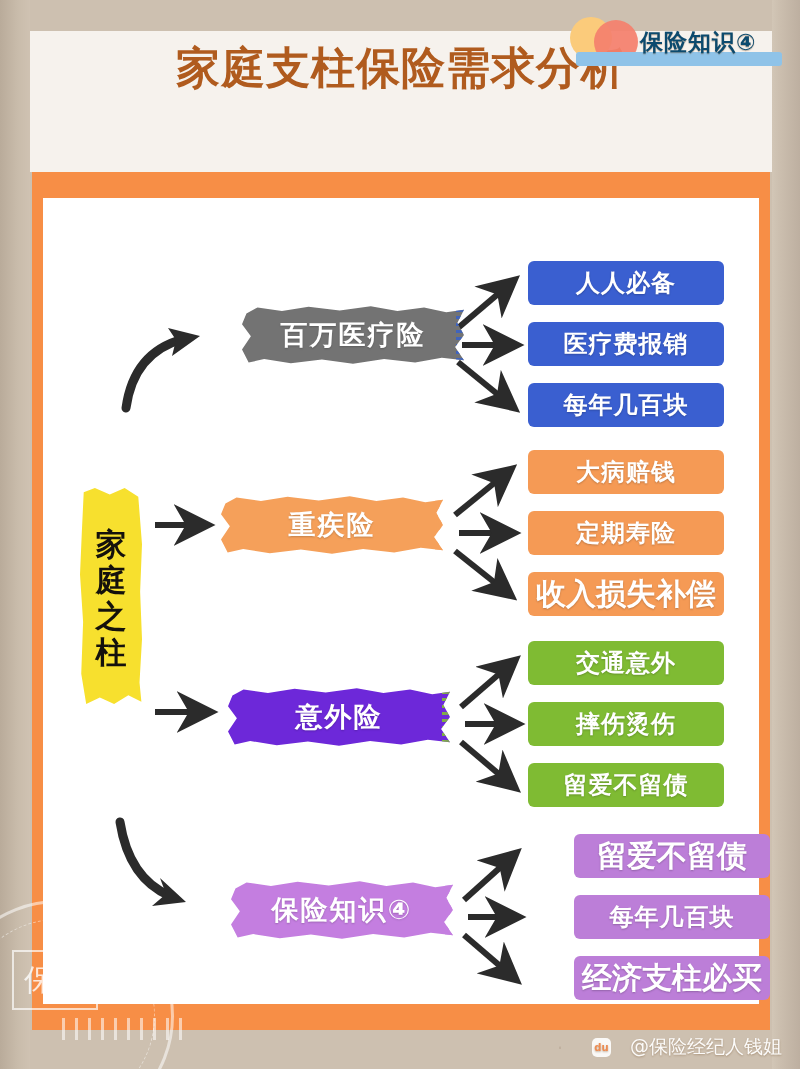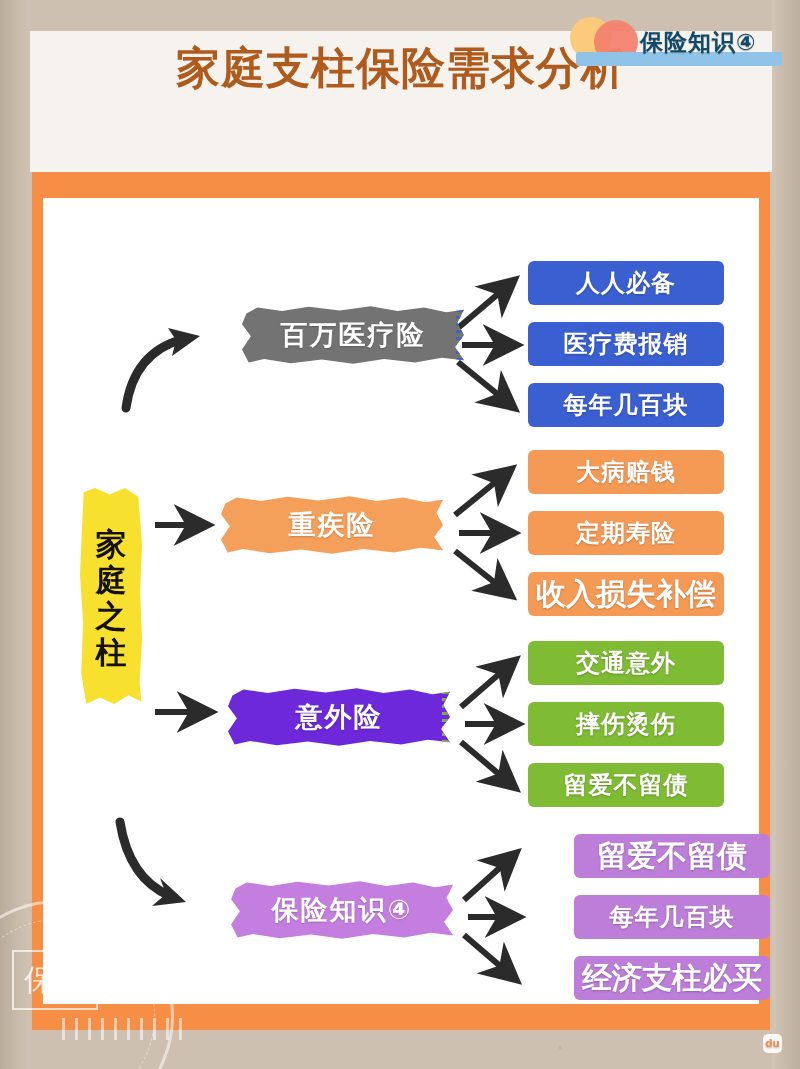--- a/index.html
+++ b/index.html
@@ -325,13 +325,14 @@
 <div class="pill c-purple sm" style="top:956px">经济支柱必买</div>
 
 <div class="stamp">
   <div class="stamp-inner"></div>
 </div>
 <div class="stamp-box">保</div>
 <div class="stamp-ticks"></div>
 
 <div class="credit">
   <span class="paw">du</span>
+  <span>@保险经纪人钱姐</span>
 </div>
 
 </body></html>

